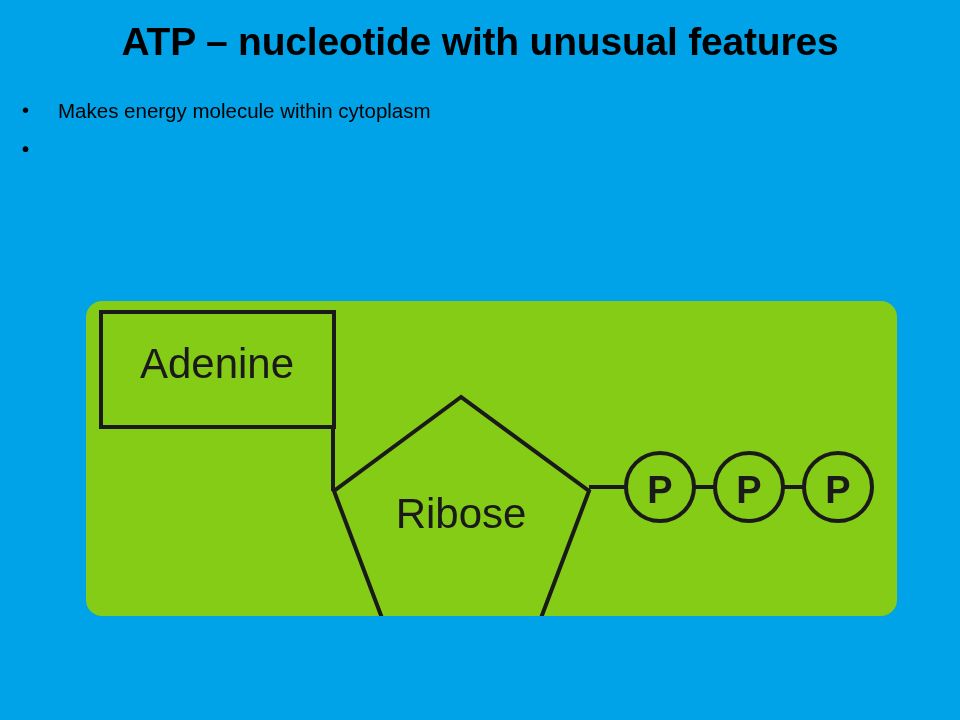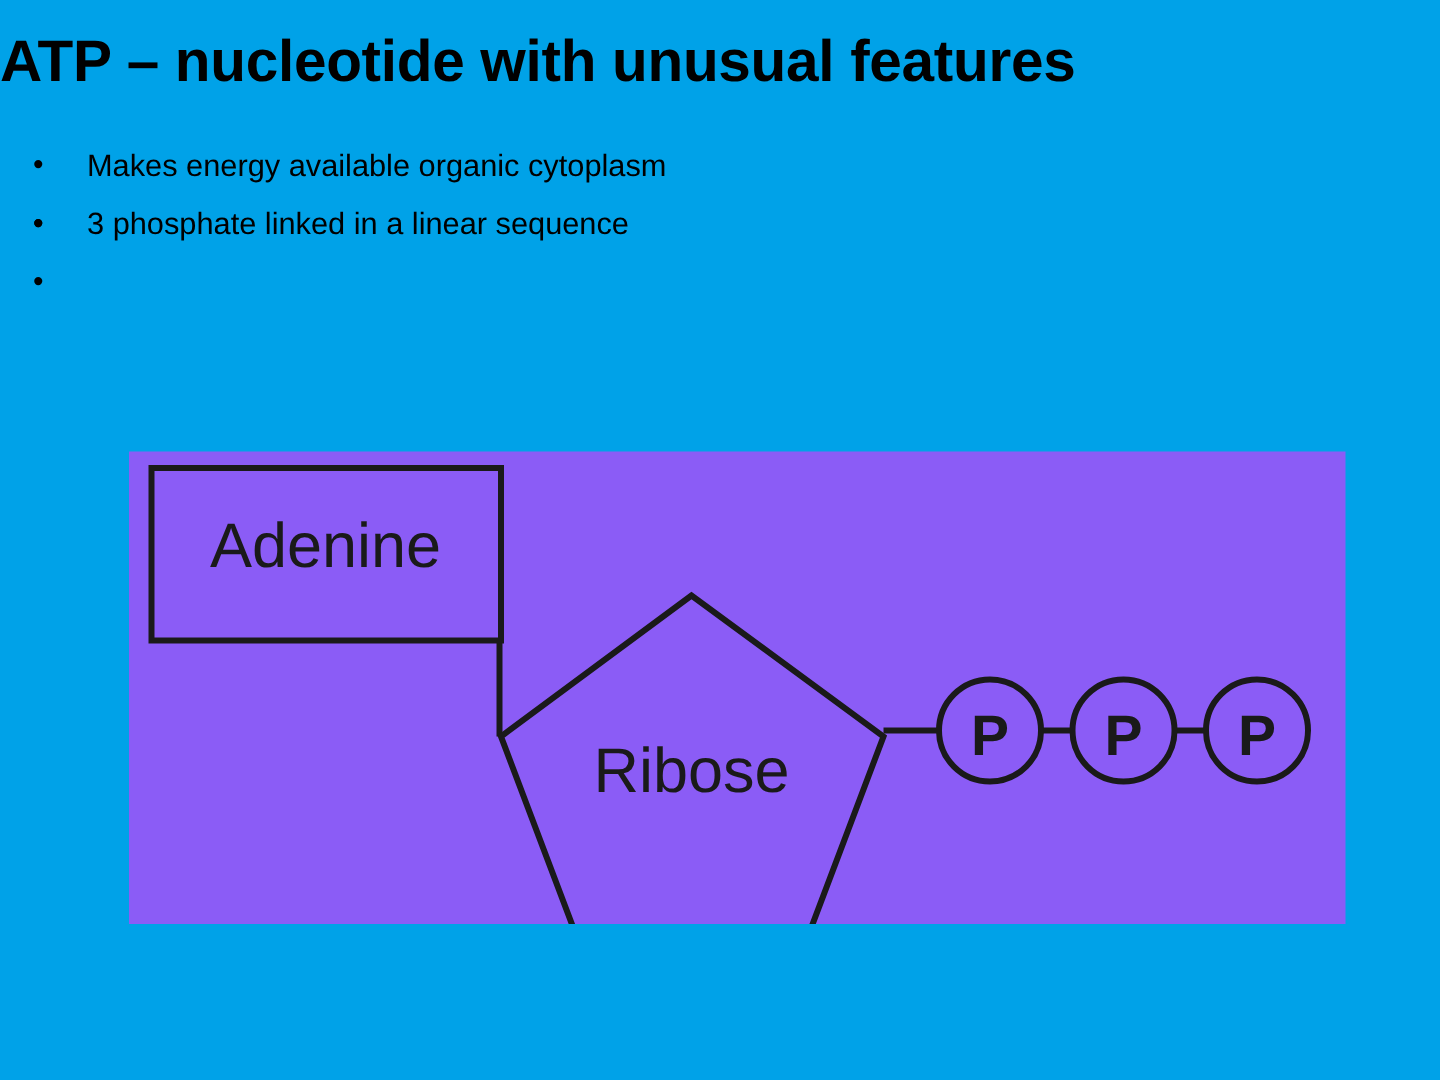--- a/index.html
+++ b/index.html
@@ -18,20 +18,21 @@
     position: absolute;
     left: 0; top: 0;
     width: 960px;
     height: 720px;
   }
   .slide-title {
     position: absolute;
     left: 0;
     top: 20px;
     width: 960px;
+    text-align: center;
     font-size: 39px;
     font-weight: bold;
     color: #000000;
     letter-spacing: -0.2px;
     font-family: "Liberation Sans", sans-serif;
   }
   .bullets {
     position: absolute;
     left: 10px;
     top: 98px;
@@ -56,44 +57,44 @@
     font-size: 20px;
     line-height: 25px;
     color: #000;
   }
   .figure {
     position: absolute;
     left: 86px;
     top: 301px;
     width: 811px;
     height: 315px;
-    background: #8b5cf6;
+    background: #84cc16;
+    border-radius: 16px;
   }
   .figure svg {
     display: block;
   }
 </style>
 </head>
 <body>
 
 <div class="slide">
 
   <div class="slide-title">ATP – nucleotide with unusual features</div>
 
   <ul class="bullets">
     <li class="bullet-item">
       <span class="dot">•</span>
-      <span>Makes energy available organic cytoplasm</span>
+      <span>Makes energy molecule within cytoplasm</span>
     </li>
     <li class="bullet-item">
       <span class="dot">•</span>
     </li>
     <li class="bullet-item">
       <span class="dot">•</span>
-      <span>3 phosphate linked in a linear sequence</span>
     </li>
     <li class="bullet-item">
       <span class="dot">•</span>
     </li>
   </ul>
 
   <div class="figure">
     <svg width="811" height="315" viewBox="0 0 811 315">
 
       <line x1="247" y1="126" x2="247" y2="190" stroke="#1A1A1A" stroke-width="4"></line>

